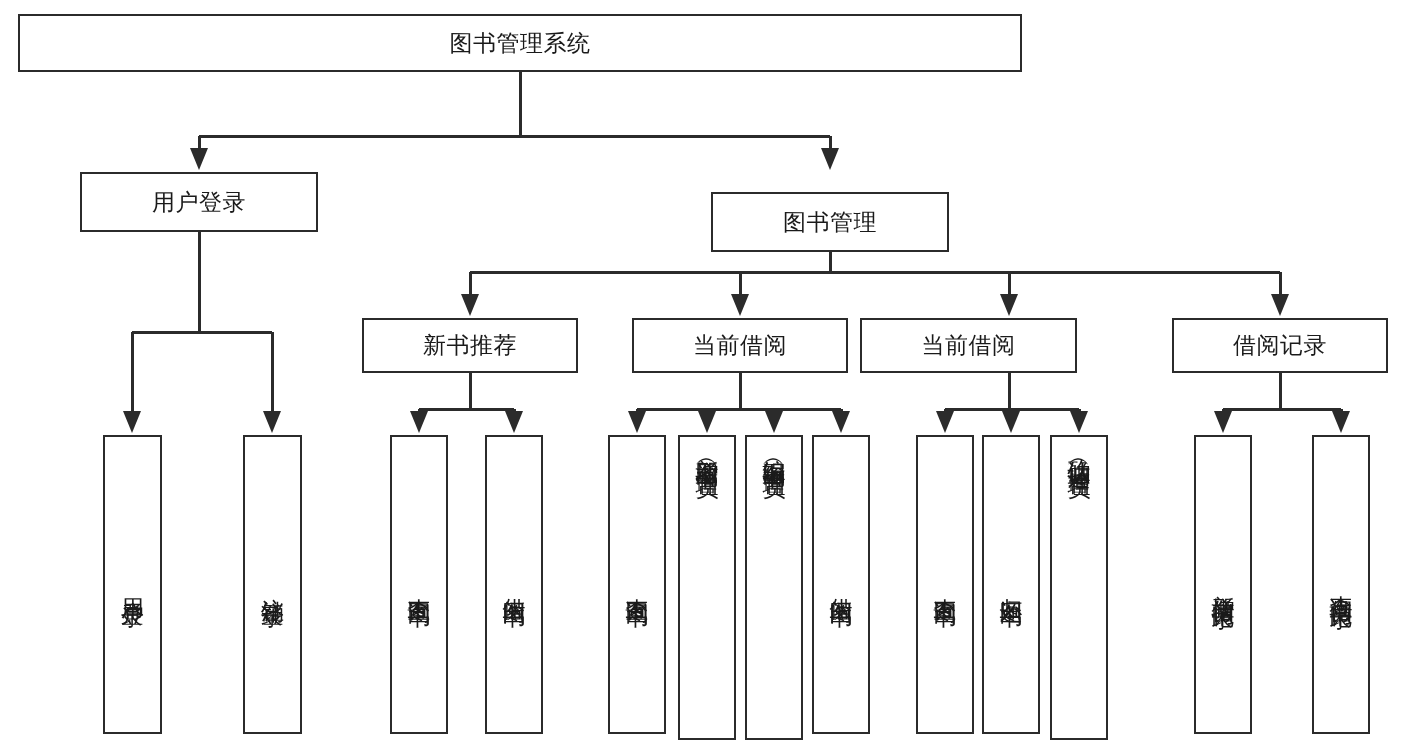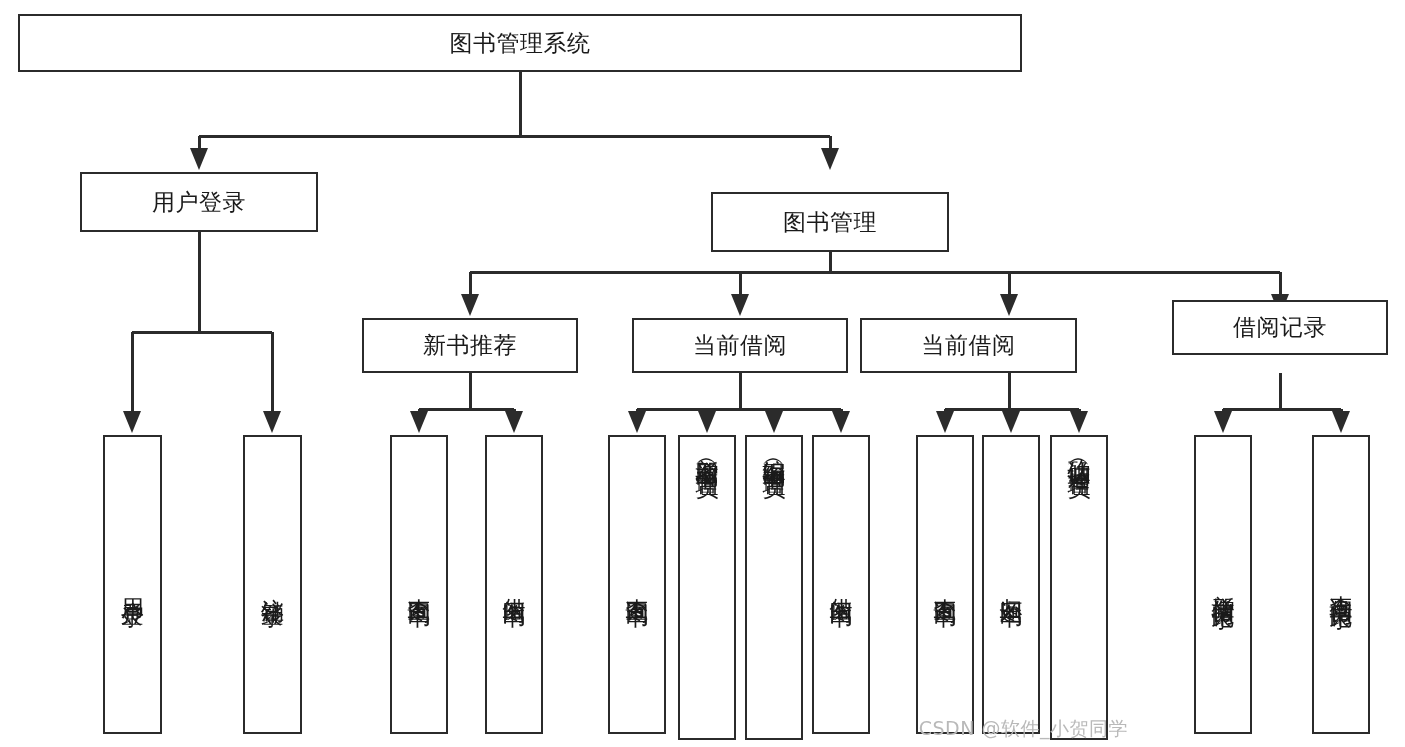--- a/index.html
+++ b/index.html
@@ -158,21 +158,21 @@
       </div>
       <div class="node horizontal" style="left: 362px; top: 318px; width: 216px; height: 55px;">
         <div class="node-label">新书推荐</div>
       </div>
       <div class="node horizontal" style="left: 632px; top: 318px; width: 216px; height: 55px;">
         <div class="node-label">当前借阅</div>
       </div>
       <div class="node horizontal" style="left: 860px; top: 318px; width: 217px; height: 55px;">
         <div class="node-label">当前借阅</div>
       </div>
-      <div class="node horizontal" style="left: 1172px; top: 300px; width: 216px; height: 55px;">
+      <div class="node horizontal" style="left: 1172px; top: 318px; width: 216px; height: 55px;">
         <div class="node-label">借阅记录</div>
       </div>
       <div class="node vertical center-text" style="left: 103px; top: 435px; width: 59px; height: 299px;">
         <div class="node-label">用户登录</div>
       </div>
       <div class="node vertical center-text" style="left: 243px; top: 435px; width: 59px; height: 299px;">
         <div class="node-label">注销登录</div>
       </div>
       <div class="node vertical center-text" style="left: 390px; top: 435px; width: 58px; height: 299px;">
         <div class="node-label">查询图书</div>
@@ -201,14 +201,13 @@
       <div class="node vertical" style="left: 1050px; top: 435px; width: 58px; height: 305px;">
         <div class="node-label">确认归还（管理员）</div>
       </div>
       <div class="node vertical center-text" style="left: 1194px; top: 435px; width: 58px; height: 299px;">
         <div class="node-label">新增借阅记录</div>
       </div>
       <div class="node vertical center-text" style="left: 1312px; top: 435px; width: 58px; height: 299px;">
         <div class="node-label">查询借阅记录</div>
       </div>
     </div>
-  <div class="watermark">CSDN @软件_小贺同学</div>
 </div>
 
 </body></html>

